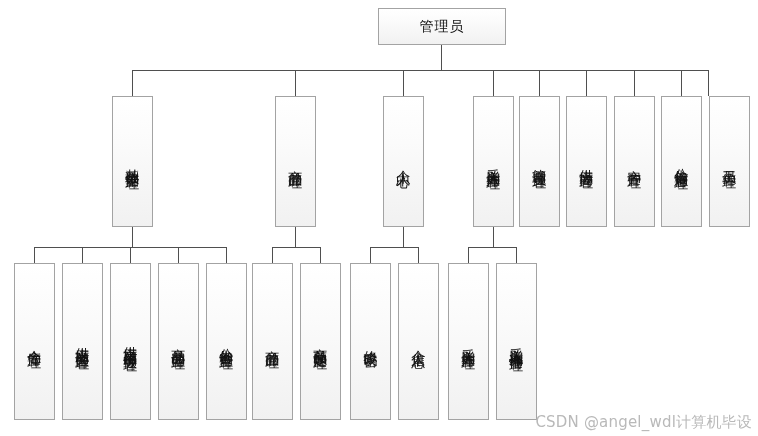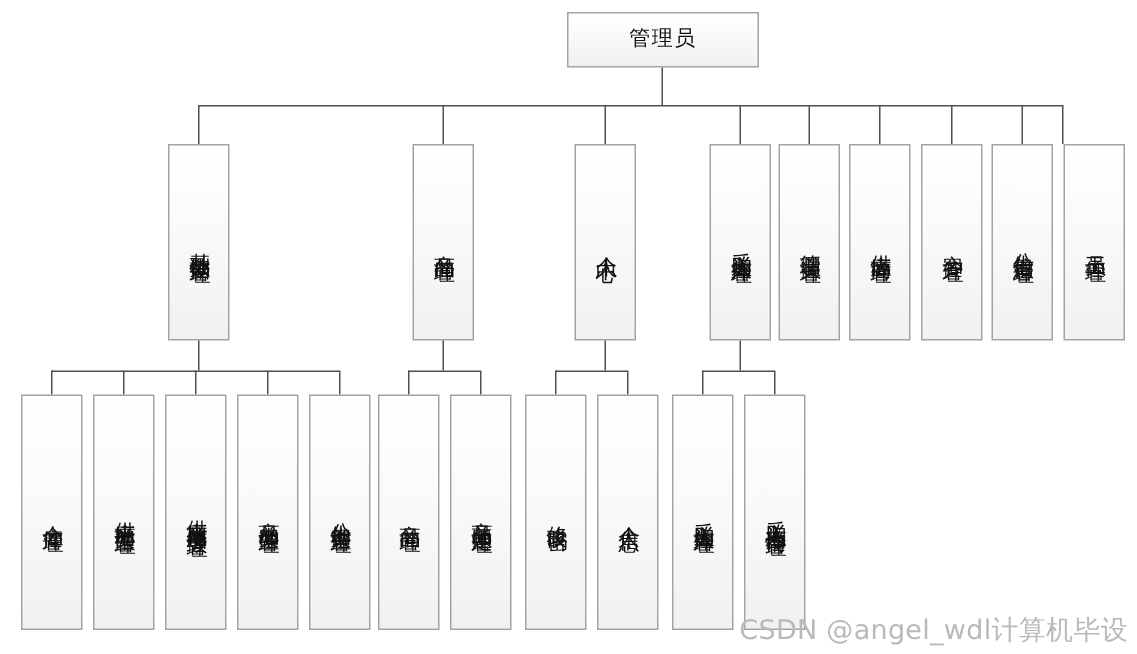--- a/index.html
+++ b/index.html
@@ -46,21 +46,21 @@
   .conn {
     position: absolute;
     background: #4f4f4f;
   }
   .conn.v { width: 1px; }
   .conn.h { height: 1px; }
   .watermark {
     position: absolute;
     right: 6px;
     bottom: 4px;
-    font-size: 18px;
+    font-size: 15px;
     color: #b9b9b9;
     white-space: nowrap;
     letter-spacing: 0.2px;
   }
 </style>
 </head>
 <body>
 
 <div id="diagram-root">
 

